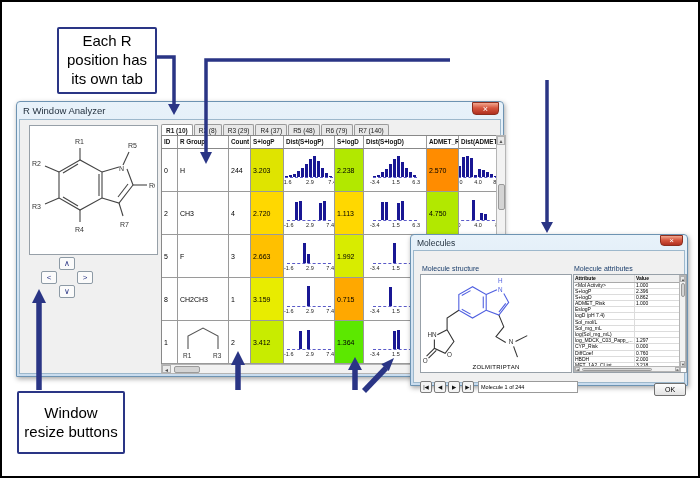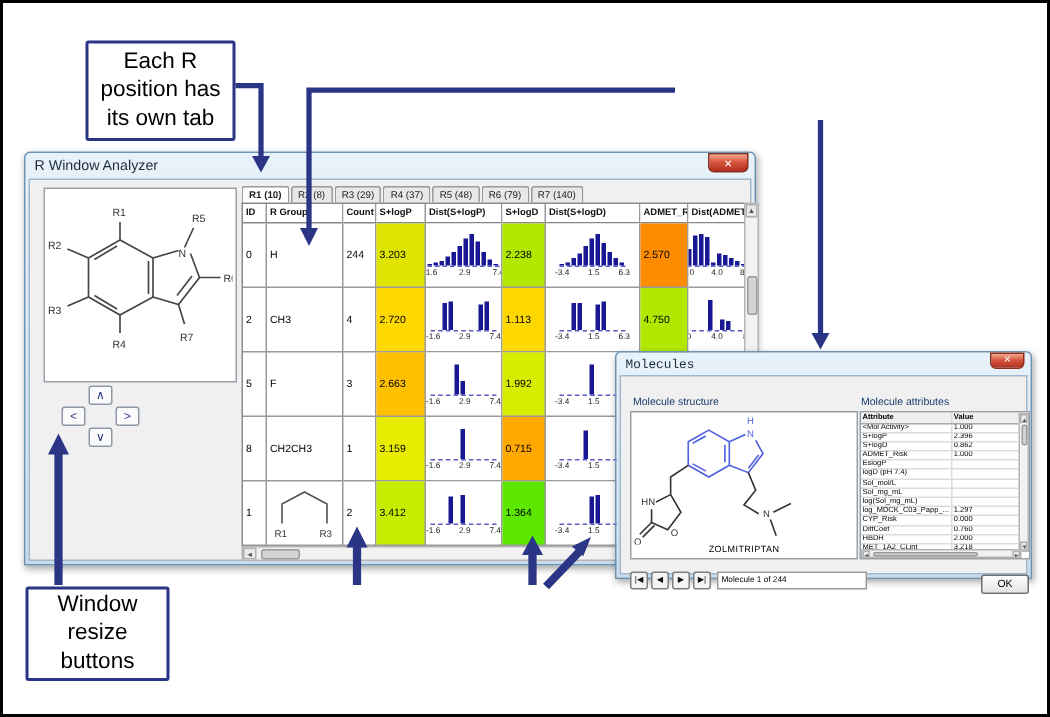--- a/index.html
+++ b/index.html
@@ -63,21 +63,21 @@
   #ok-btn{position:absolute;left:240px;top:132px;width:32px;height:13px;background:linear-gradient(#fdfdfd,#e3e3e3);
           border:1px solid #707070;border-radius:2px;font-size:7px;text-align:center;line-height:11px;color:#000;box-sizing:border-box;}
   svg text{font-family:"Liberation Sans","DejaVu Sans",sans-serif;}
 </style>
 </head>
 <body>
 
 <div id="canvas">
 
   <div class="callout" style="left:55px;top:25px;width:100px;height:67px;">Each R position has its own tab</div>
-  <div class="callout" style="left:15px;top:389px;width:96px;height:63px;">Window resize buttons</div>
+  <div class="callout" style="left:15px;top:389px;width:108px;height:63px;">Window resize buttons</div>
 
   <div class="win" id="main-win" style="left:14px;top:99px;width:488px;height:276px;z-index:10;">
     <div class="titlebar">
       <span class="title">R Window Analyzer</span>
       <span class="closebtn">×</span>
     </div>
     <div class="winbody" style="height:255px;">
 
       <div id="left-panel">
         <svg width="125" height="126" viewBox="0 0 125 126">
@@ -467,21 +467,21 @@
       </div>
       <div class="hscroll" style="left:141px;top:244px;width:335px;">
         <span class="sbtn" style="left:0;top:0;width:9px;height:8px;">◄</span>
         <span class="sthumb" style="left:12px;top:0.5px;width:26px;height:7px;"></span>
         <span class="sbtn" style="right:0;top:0;width:9px;height:8px;">►</span>
       </div>
     </div>
   </div>
 
   <div class="win" id="mol-win" style="left:408px;top:232px;width:278px;height:152px;z-index:20;">
-    <div class="titlebar" style="height:13px;font-family:Liberation Mono, monospace;">
+    <div class="titlebar" style="height:13px;">
       <span class="title" style="font-size:8.5px;">Molecules</span>
       <span class="closebtn" style="width:23px;height:11px;font-size:8px;line-height:10px;">×</span>
     </div>
     <div class="winbody" style="height:133px;">
       <span class="grouplabel" style="left:8px;top:14px;">Molecule structure</span>
       <span class="grouplabel" style="left:160px;top:14px;">Molecule attributes</span>
       <div id="struct-box">
         <svg width="148" height="88" viewBox="0 0 150 90">
           <g stroke="#4f5fe0" stroke-width="1.1" fill="none">
             <path d="M52,12 L38,20 L38,36 L52,44 L66,36 L66,20 Z"></path>

